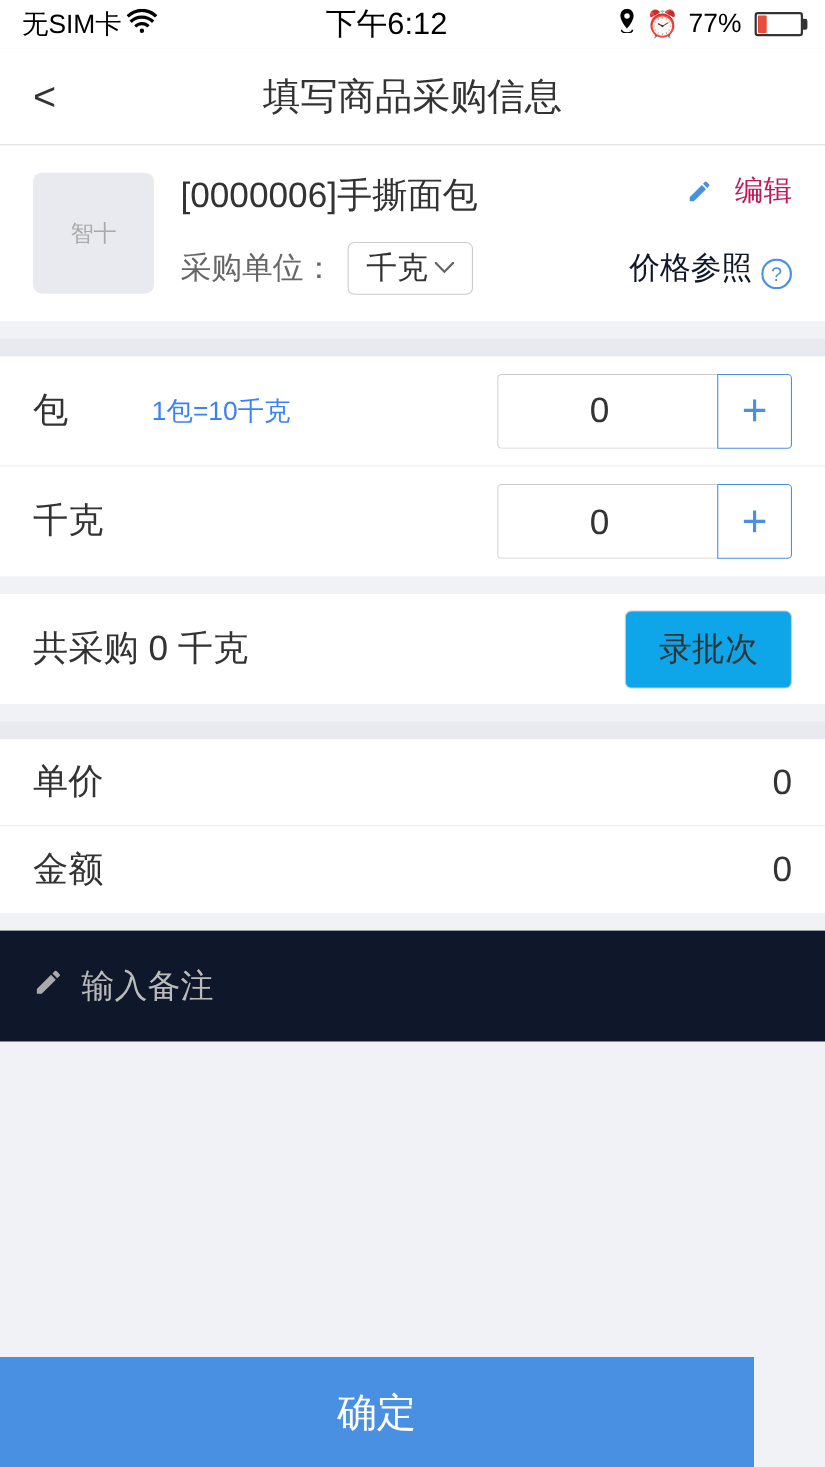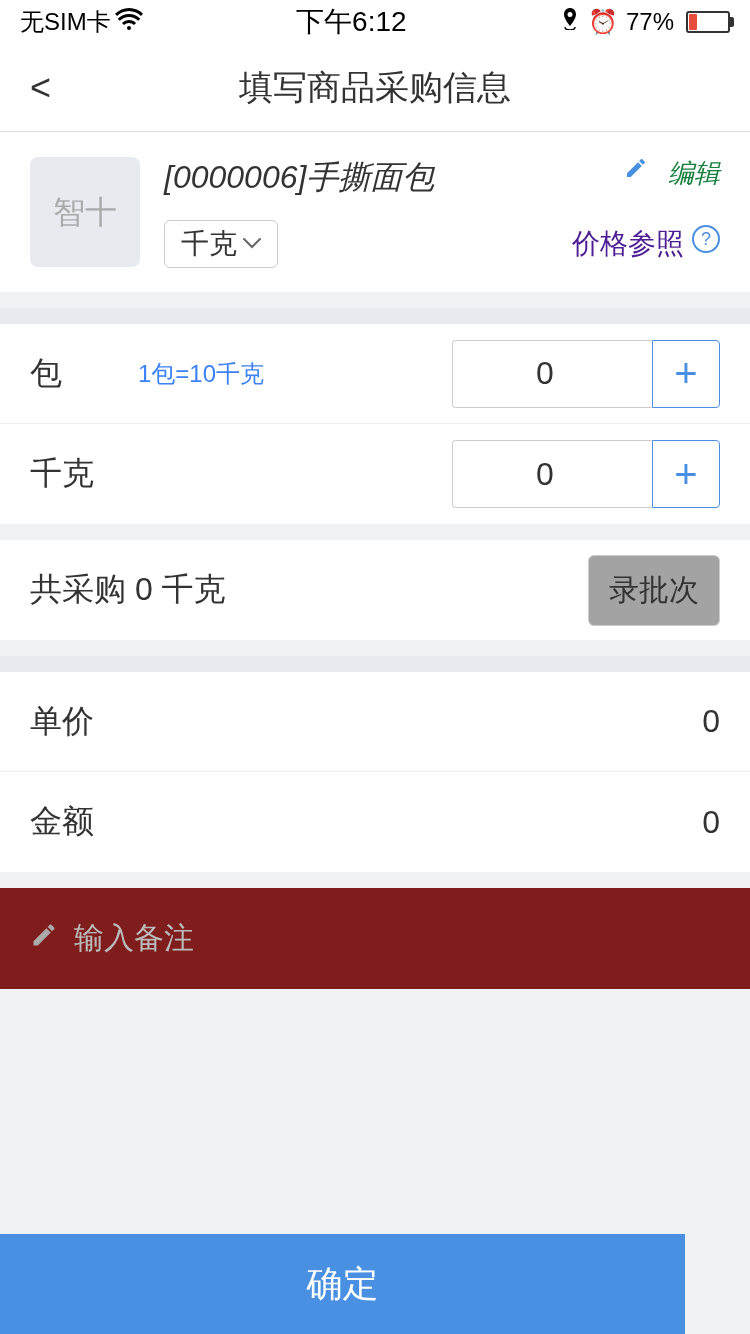--- a/index.html
+++ b/index.html
@@ -123,31 +123,31 @@
       color: #999;
     }
     .product-info {
       flex: 1;
     }
     .product-top-row {
       display: flex;
       align-items: flex-start;
       justify-content: space-between;
       margin-bottom: 20px;
-      font-style: italic;
     }
     .product-name {
       font-size: 32px;
       color: #333;
       font-weight: 500;
     }
     .edit-btn {
       font-size: 26px;
-      color: #15803d;
-      display: flex;
+      color: #be185d;
+      display: flex;
+      align-items: center;
       gap: 20px;
       cursor: pointer;
     }
     .product-bottom-row {
       display: flex;
       align-items: center;
       justify-content: space-between;
     }
     .purchase-unit-row {
       display: flex;
@@ -163,23 +163,23 @@
       font-size: 28px;
       color: #333;
       background: #fff;
       display: flex;
       align-items: center;
       gap: 6px;
       cursor: pointer;
     }
     .price-ref {
       font-size: 28px;
-      color: #4c1d95;
-      display: flex;
-      align-items: flex-start;
+      color: #0f172a;
+      display: flex;
+      align-items: flex-end;
       gap: 8px;
       cursor: pointer;
     }
 
     
     .section-divider {
       height: 16px;
       background: #e8eaef;
     }
 
@@ -251,55 +251,55 @@
       margin-bottom: 16px;
       gap: 18px;
     }
     .total-label {
       font-size: 32px;
       color: #333;
     }
     .record-btn {
       border: 1px solid #ccc;
       border-radius: 6px;
-      padding: 14px 20px;
+      padding: 14px 30px;
       font-size: 30px;
       color: #333;
-      background: #a3a3a3;
+      background: #0ea5e9;
       cursor: pointer;
     }
 
     
     .price-section {
       background: #fff;
       margin-bottom: 16px;
     }
     .price-row {
       display: flex;
       align-items: center;
       justify-content: space-between;
       padding: 0 30px;
-      height: 100px;
+      height: 79px;
       border-bottom: 1px solid #eee;
     }
     .price-row:last-child {
       border-bottom: none;
     }
     .price-label {
       font-size: 32px;
       color: #333;
     }
     .price-value {
       font-size: 32px;
       color: #333;
     }
 
     
     .remark-section {
-      background: #7f1d1d;
+      background: #0f172a;
       padding: 30px;
       display: flex;
       align-items: center;
       gap: 16px;
       min-height: 100px;
     }
     .remark-icon {
       font-size: 28px;
       color: #999;
     }
@@ -328,21 +328,21 @@
       font-weight: 500;
       display: flex;
       align-items: center;
       justify-content: center;
       cursor: pointer;
       border: none;
       outline: none;
     }
 
     .owl-icon {
-      font-size: 32px;
+      font-size: 21px;
       color: #aaa;
       line-height: 1;
     }
   </style>
 </head>
 <body>
 
 <div class="status-bar">
   <div class="status-bar-left">
     <span>无SIM卡</span>
@@ -384,20 +384,21 @@
         <span class="product-name">[0000006]手撕面包</span>
         <span class="edit-btn">
           <svg width="24" height="24" viewBox="0 0 24 24">
               <path d="M3 17.25V21h3.75L17.81 9.94l-3.75-3.75L3 17.25zm17.71-10.21a1 1 0 0 0 0-1.41l-2.34-2.34a1 1 0 0 0-1.41 0l-1.83 1.83 3.75 3.75 1.83-1.83z" fill="#4a90e2"></path>
             </svg>
           <span>编辑</span>
         </span>
       </div>
       <div class="product-bottom-row">
         <div class="purchase-unit-row">
+          <span>采购单位：</span>
           <div class="unit-select">
             <span>千克</span>
             <svg width="18" height="12" viewBox="0 0 18 12">
                 <path d="M1 1l8 8 8-8" stroke="#666" stroke-width="2" fill="none" stroke-linecap="round"></path>
               </svg>
           </div>
         </div>
         <div class="price-ref">
           <span>价格参照</span>
           <svg width="28" height="28" viewBox="0 0 28 28">

